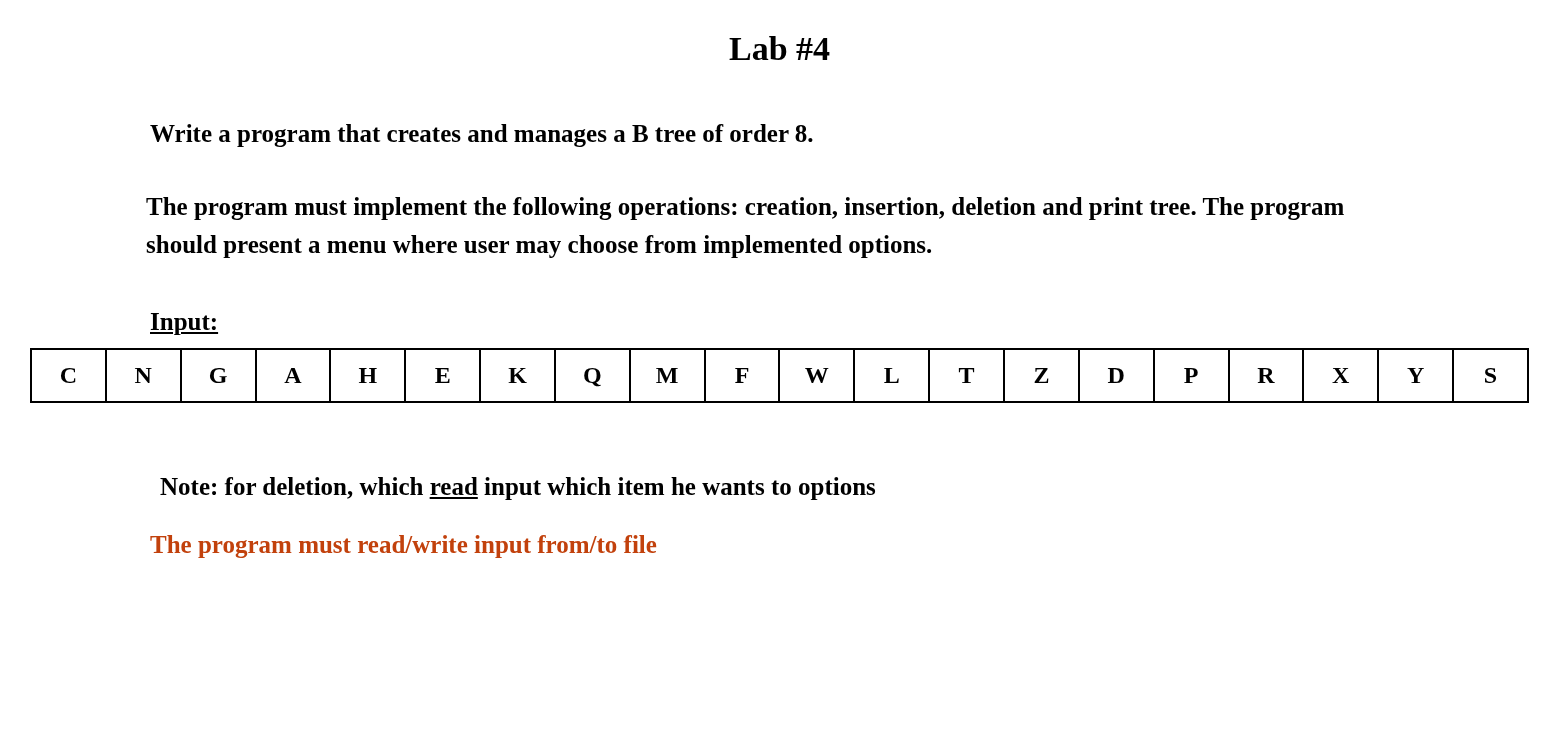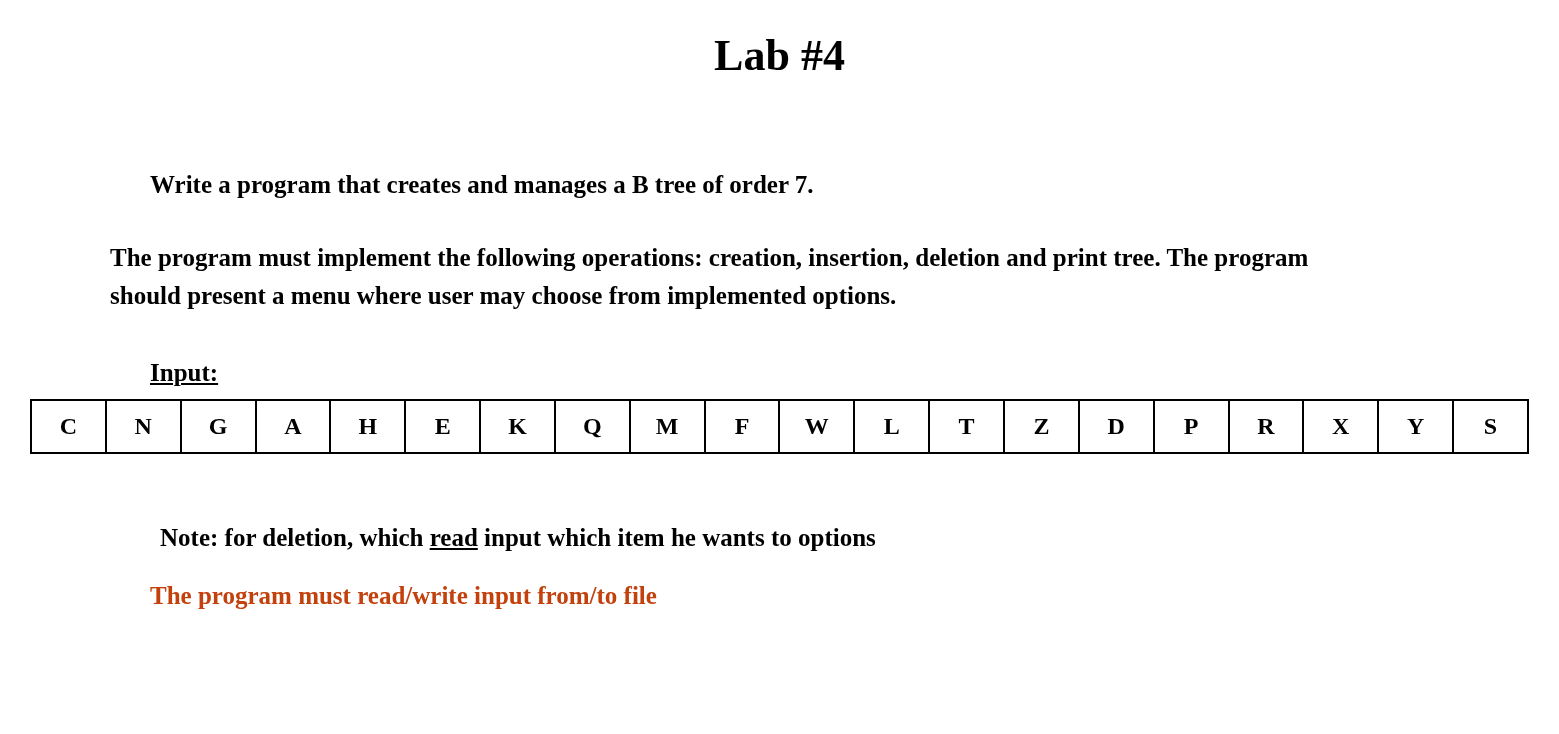--- a/index.html
+++ b/index.html
@@ -10,37 +10,37 @@
     
     body {
       background: #ffffff;
       font-family: "Times New Roman", Times, serif;
       padding: 20px 30px;
       width: 1559px;
     }
     
     .title {
       text-align: center;
-      font-size: 44px;
+      font-size: 34px;
       font-weight: bold;
       margin-top: 10px;
-      margin-bottom: 90px;
+      margin-bottom: 52px;
     }
     
     .intro {
       font-size: 25px;
       font-weight: bold;
       margin-left: 120px;
       margin-bottom: 40px;
     }
     
     .description {
       font-size: 25px;
       font-weight: bold;
-      margin-left: 80px;
+      margin-left: 116px;
       margin-right: 180px;
       line-height: 1.5;
       margin-bottom: 45px;
     }
     
     .input-label {
       font-size: 25px;
       font-weight: bold;
       text-decoration: underline;
       margin-left: 120px;
@@ -78,21 +78,21 @@
       font-weight: bold;
       color: #c2410c;
       margin-left: 120px;
     }
   </style>
 </head>
 <body>
 
 <h1 class="title">Lab #4</h1>
 
-<p class="intro">Write a program that creates and manages a B tree of order 7.</p>
+<p class="intro">Write a program that creates and manages a B tree of order 8.</p>
 
 <p class="description">The program must implement the following operations: creation, insertion, deletion and print tree. The program should present a menu where user may choose from implemented options.</p>
 
 <p class="input-label">Input:</p>
 
 <table class="input-table">
   <tbody>
       <tr>
     <td>C</td>
     <td>N</td>

